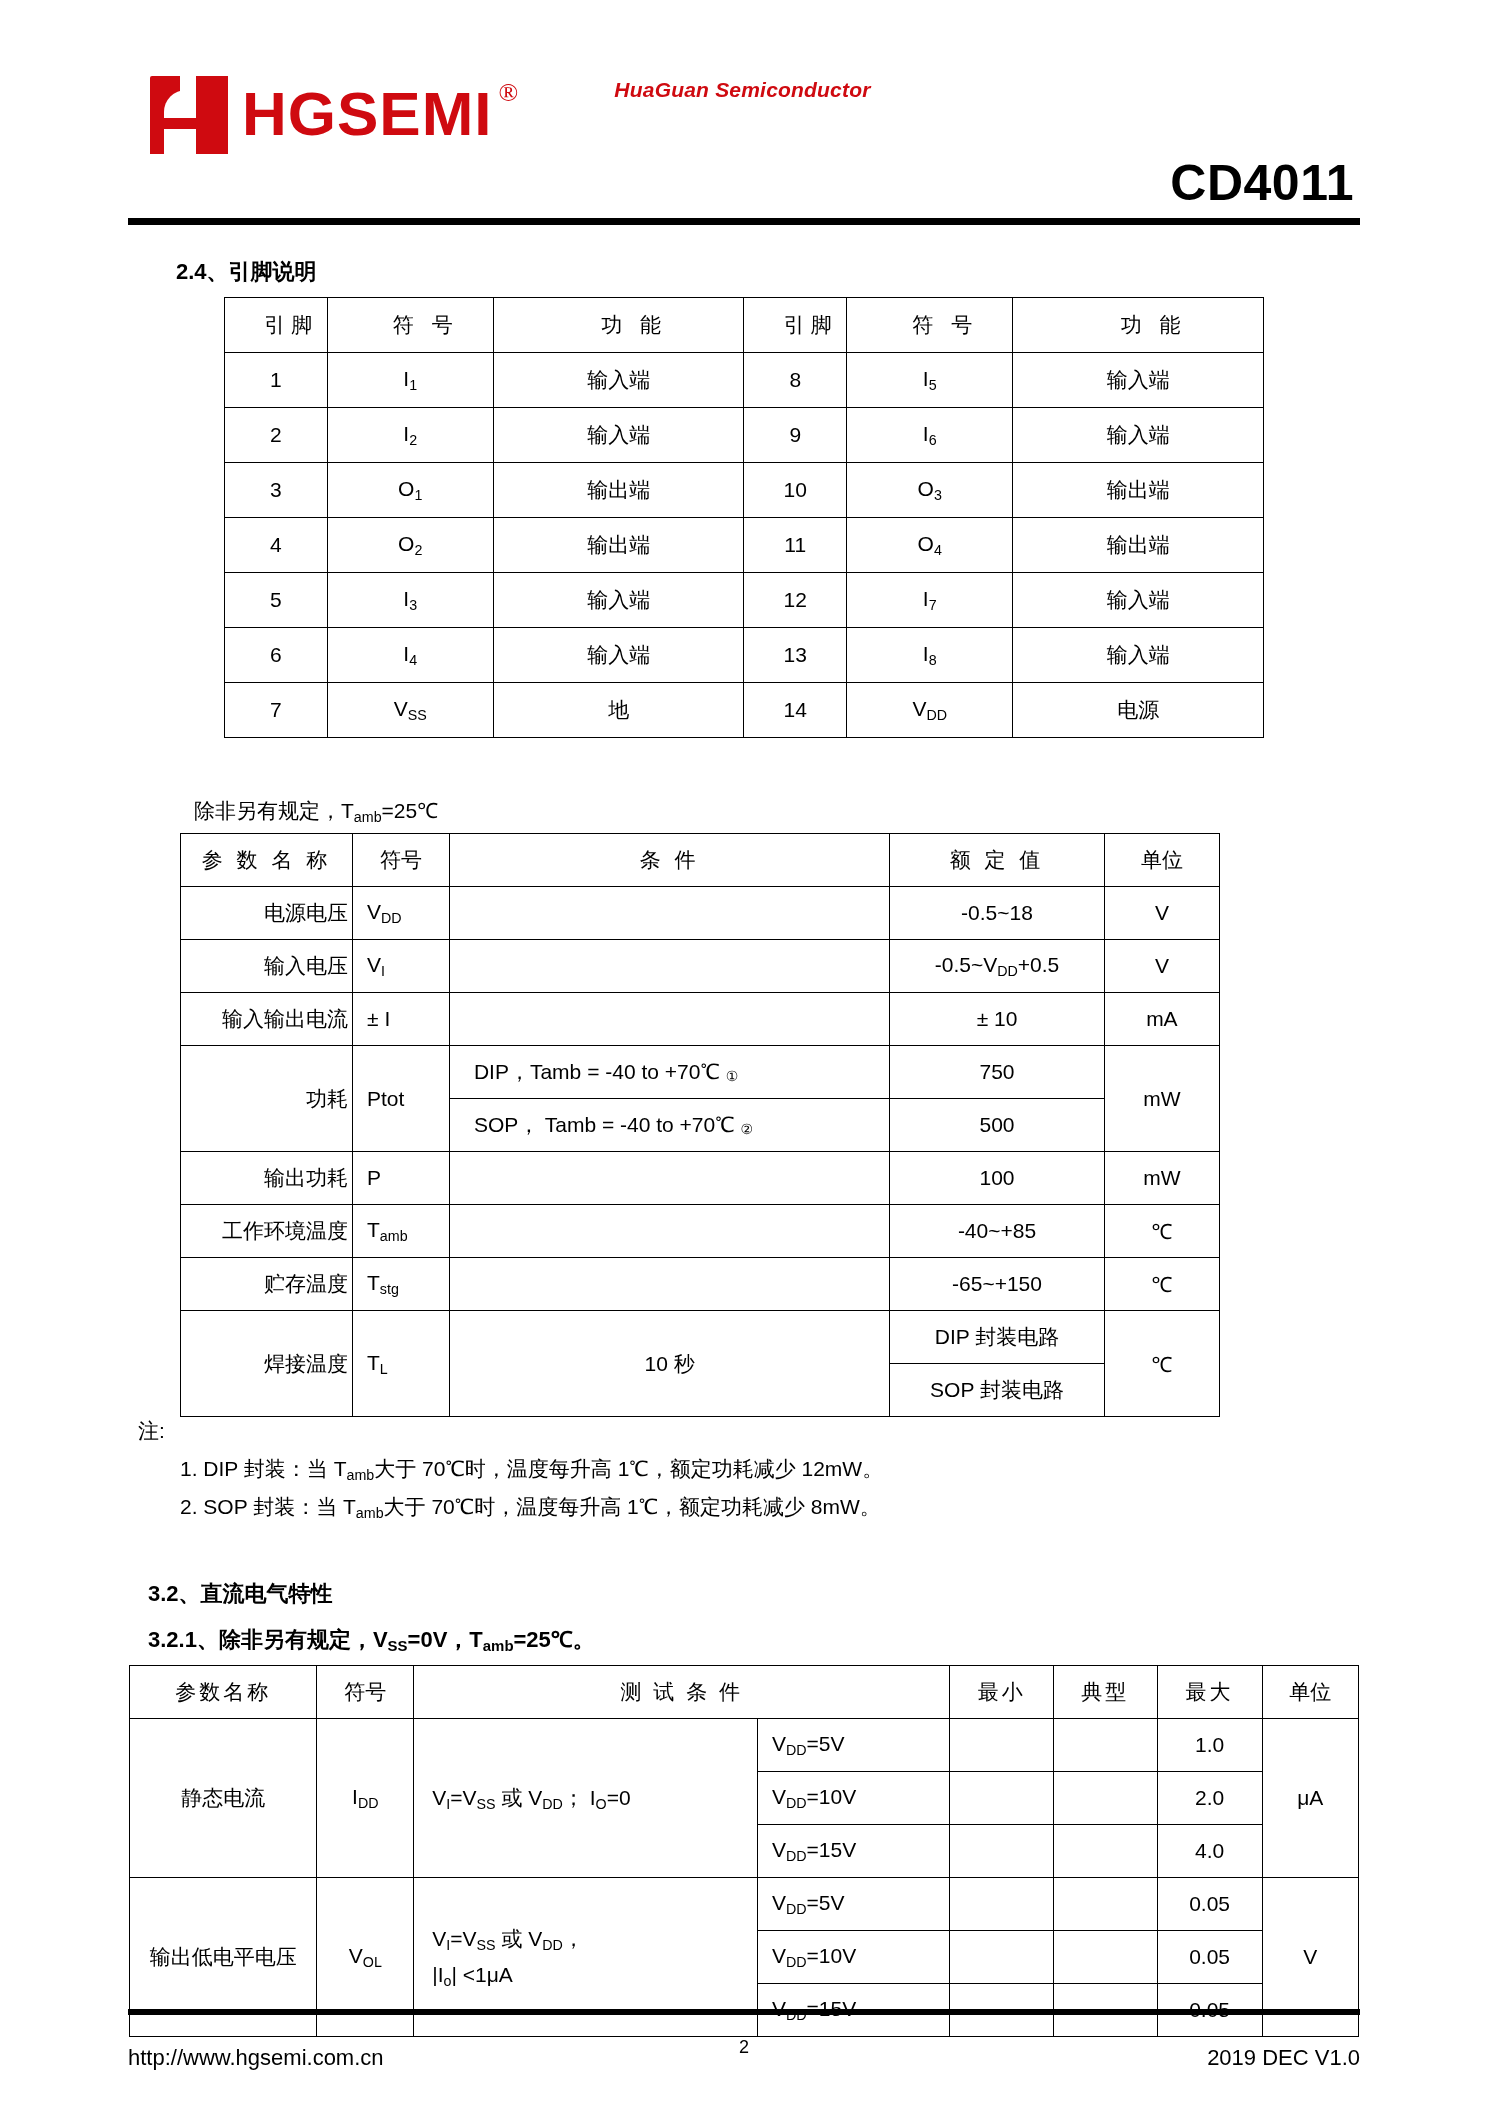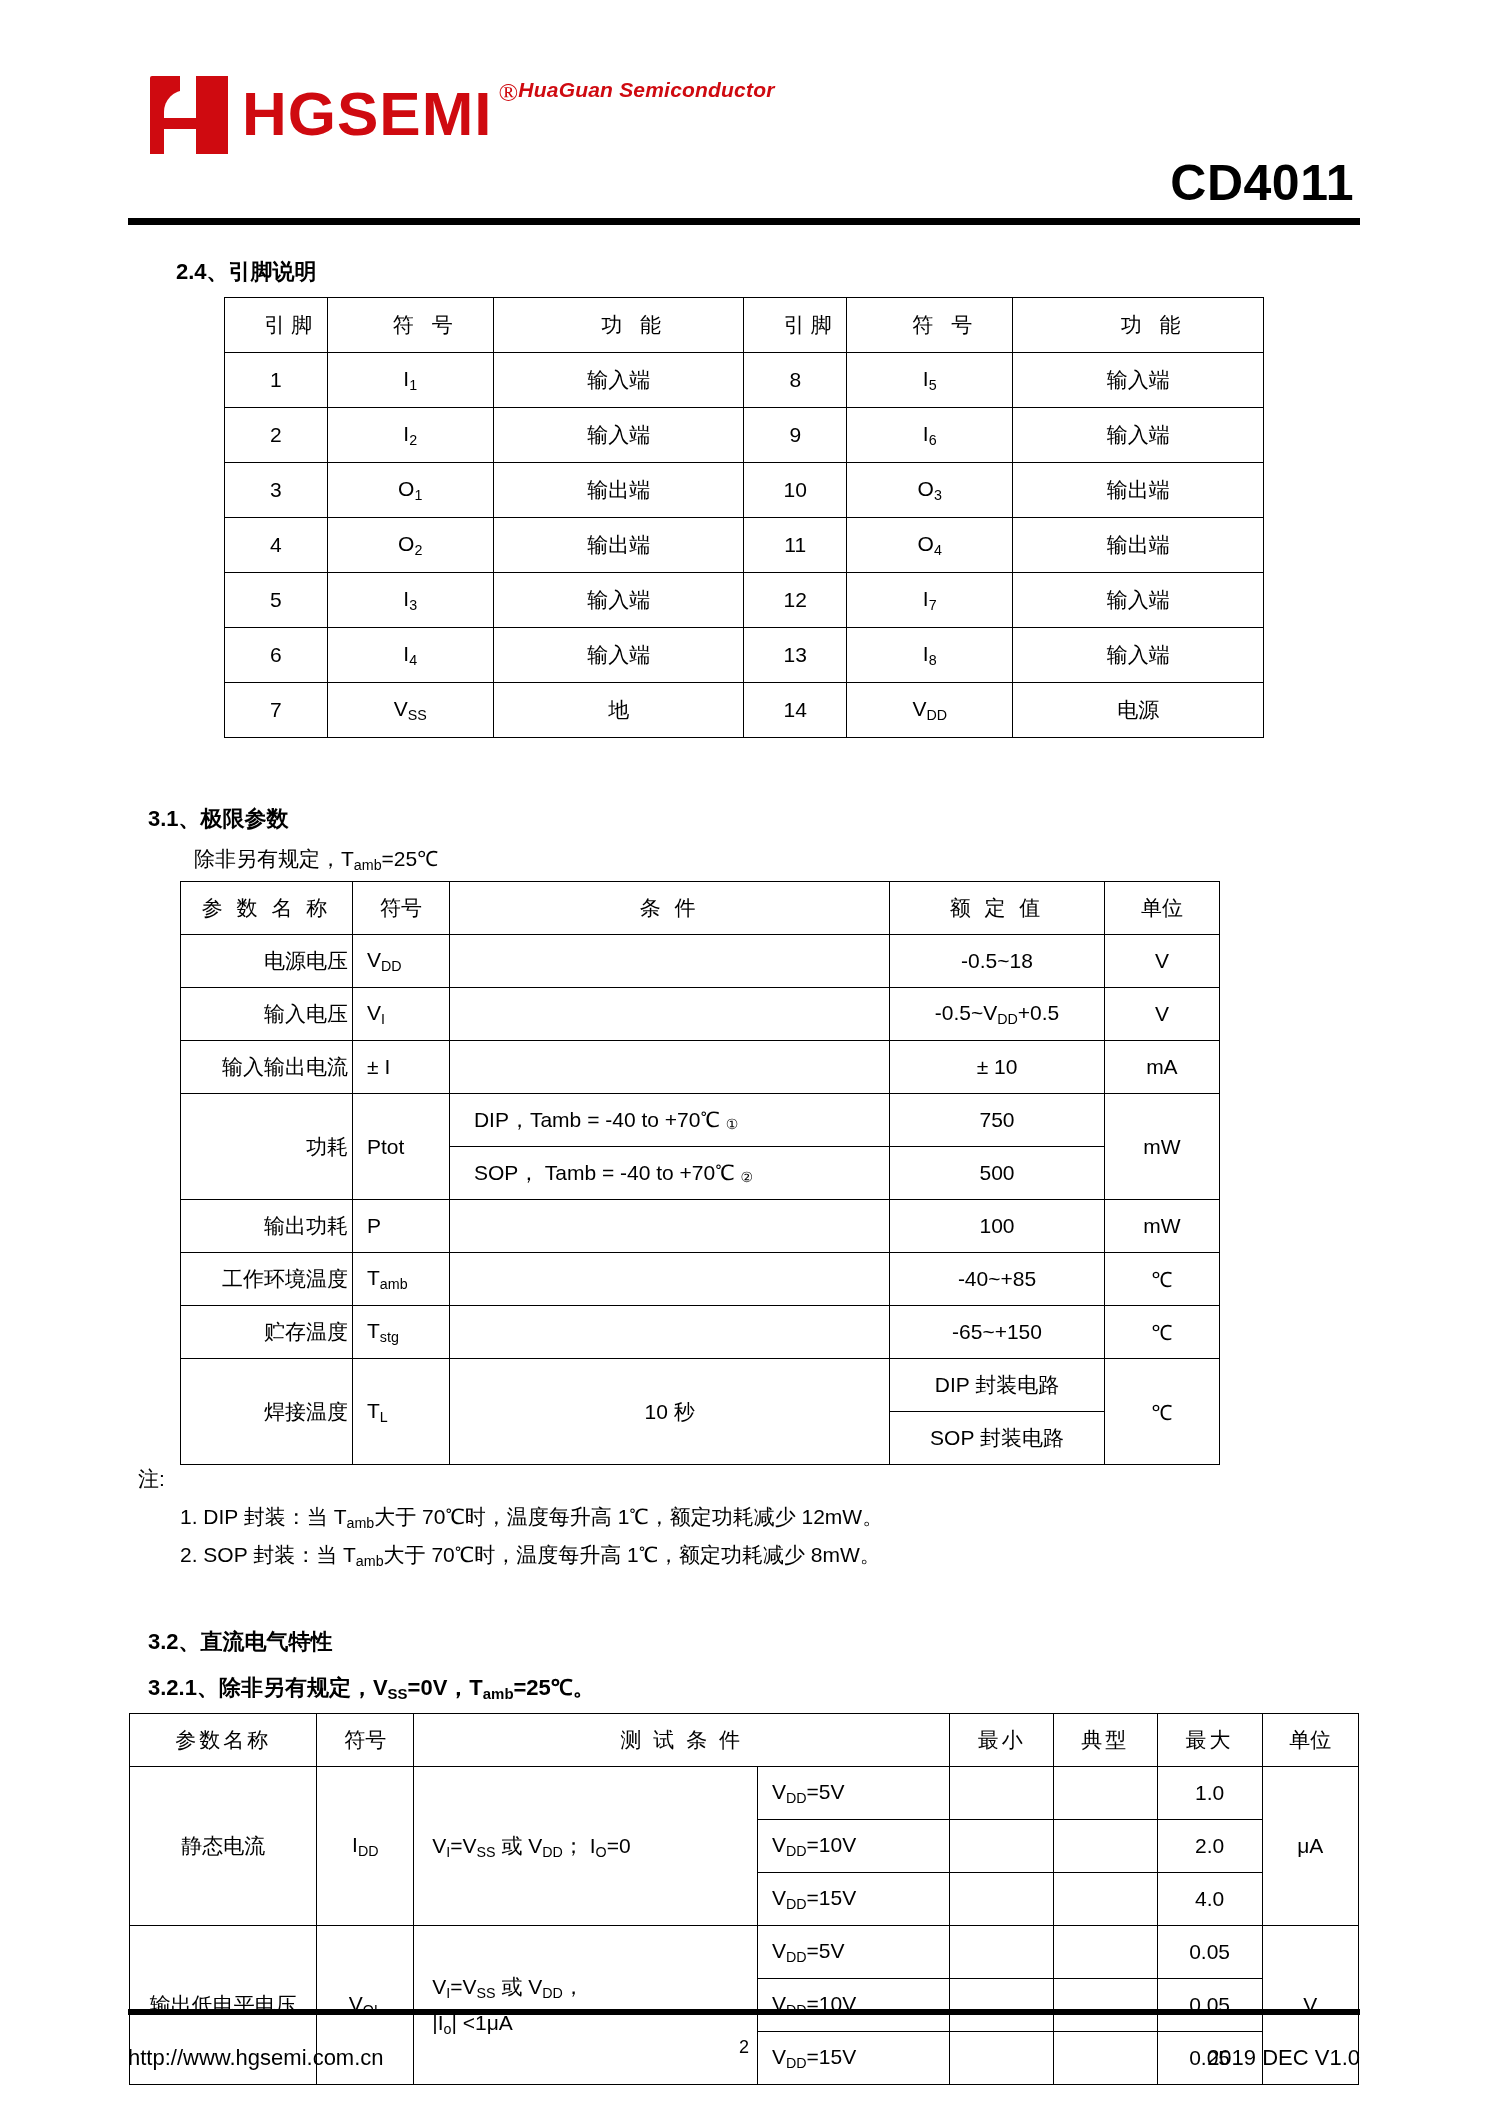--- a/index.html
+++ b/index.html
@@ -102,20 +102,21 @@
     margin-left: 6px;
     margin-top: 2px;
     font-family: "Liberation Serif", serif;
   }
   .logo-tagline {
     font-family: "Liberation Sans", sans-serif;
     font-style: italic;
     font-weight: bold;
     font-size: 21px;
     color: #cf0a10;
+    margin-left: 96px;
     margin-top: 2px;
     letter-spacing: 0.2px;
   }
   .part-title {
     font-family: "Liberation Sans", sans-serif;
     font-size: 50px;
     font-weight: bold;
     letter-spacing: 0.5px;
     color: #000;
     align-self: flex-end;
@@ -319,21 +320,20 @@
         <td><span>V</span><sub>SS</sub></td>
         <td>地</td>
         <td>14</td>
         <td><span>V</span><sub>DD</sub></td>
         <td>电源</td>
       </tr>
     </tbody>
       </table>
 
     <div style="height:52px"></div>
-    <div class="sec-head lvl2">3.1、极限参数</div>
     <div class="sub-note">
       <span>除非另有规定，T</span><sub>amb</sub><span>=25℃</span>
     </div>
 
     <table class="tbl-abs">
       <tbody>
           <tr class="hdr">
         <td style="width:170px">参 数 名 称</td>
         <td style="width:90px" class="nosp">符号</td>
         <td style="width:450px">条 件</td>

